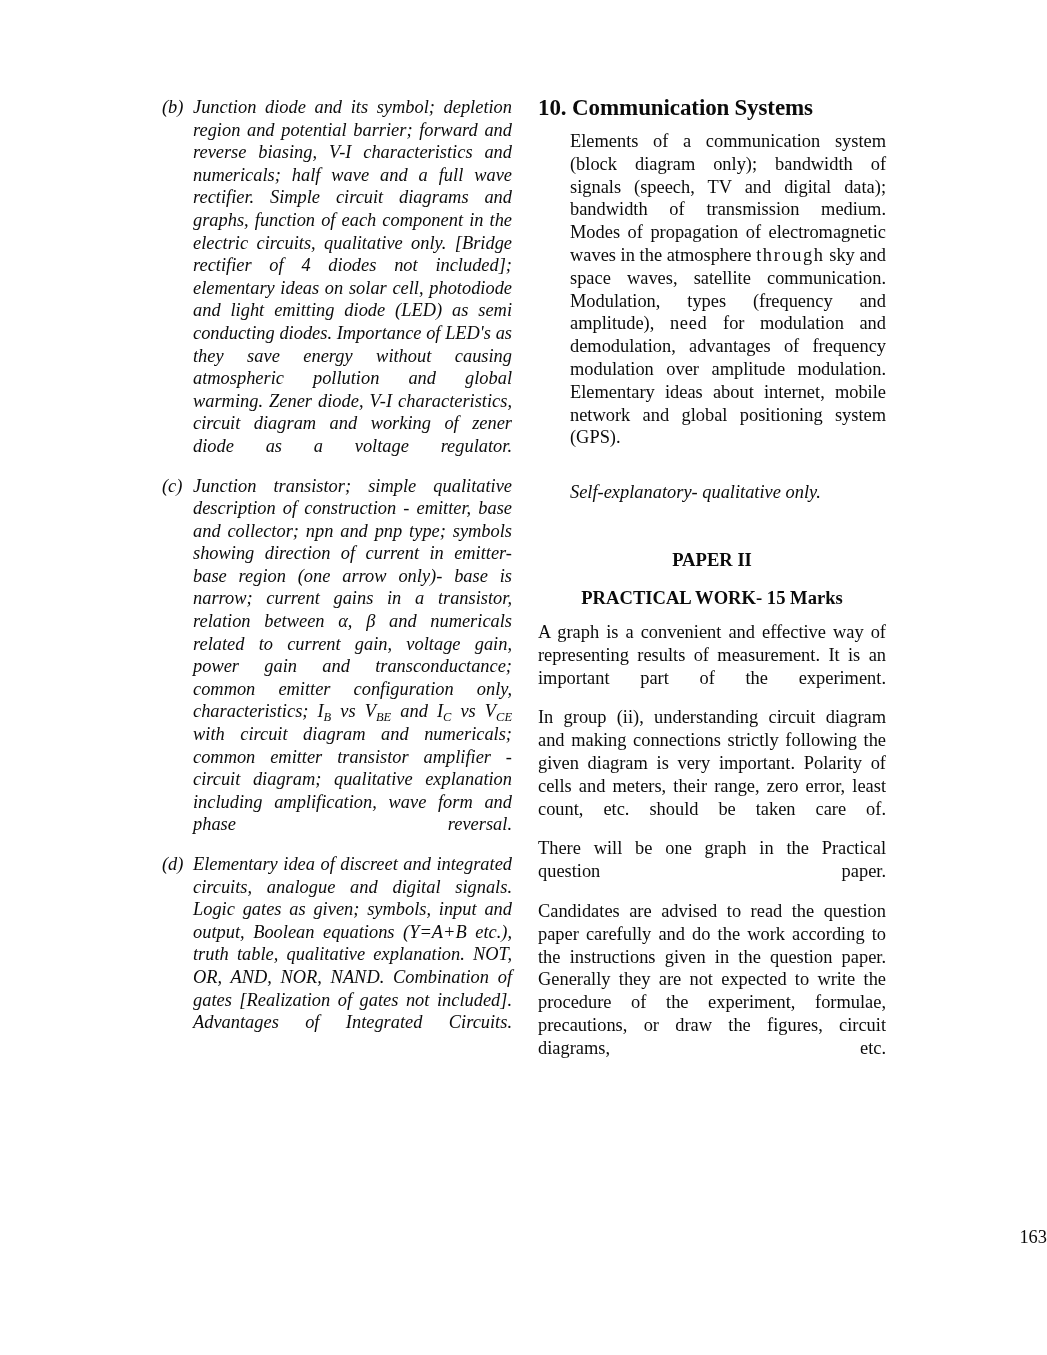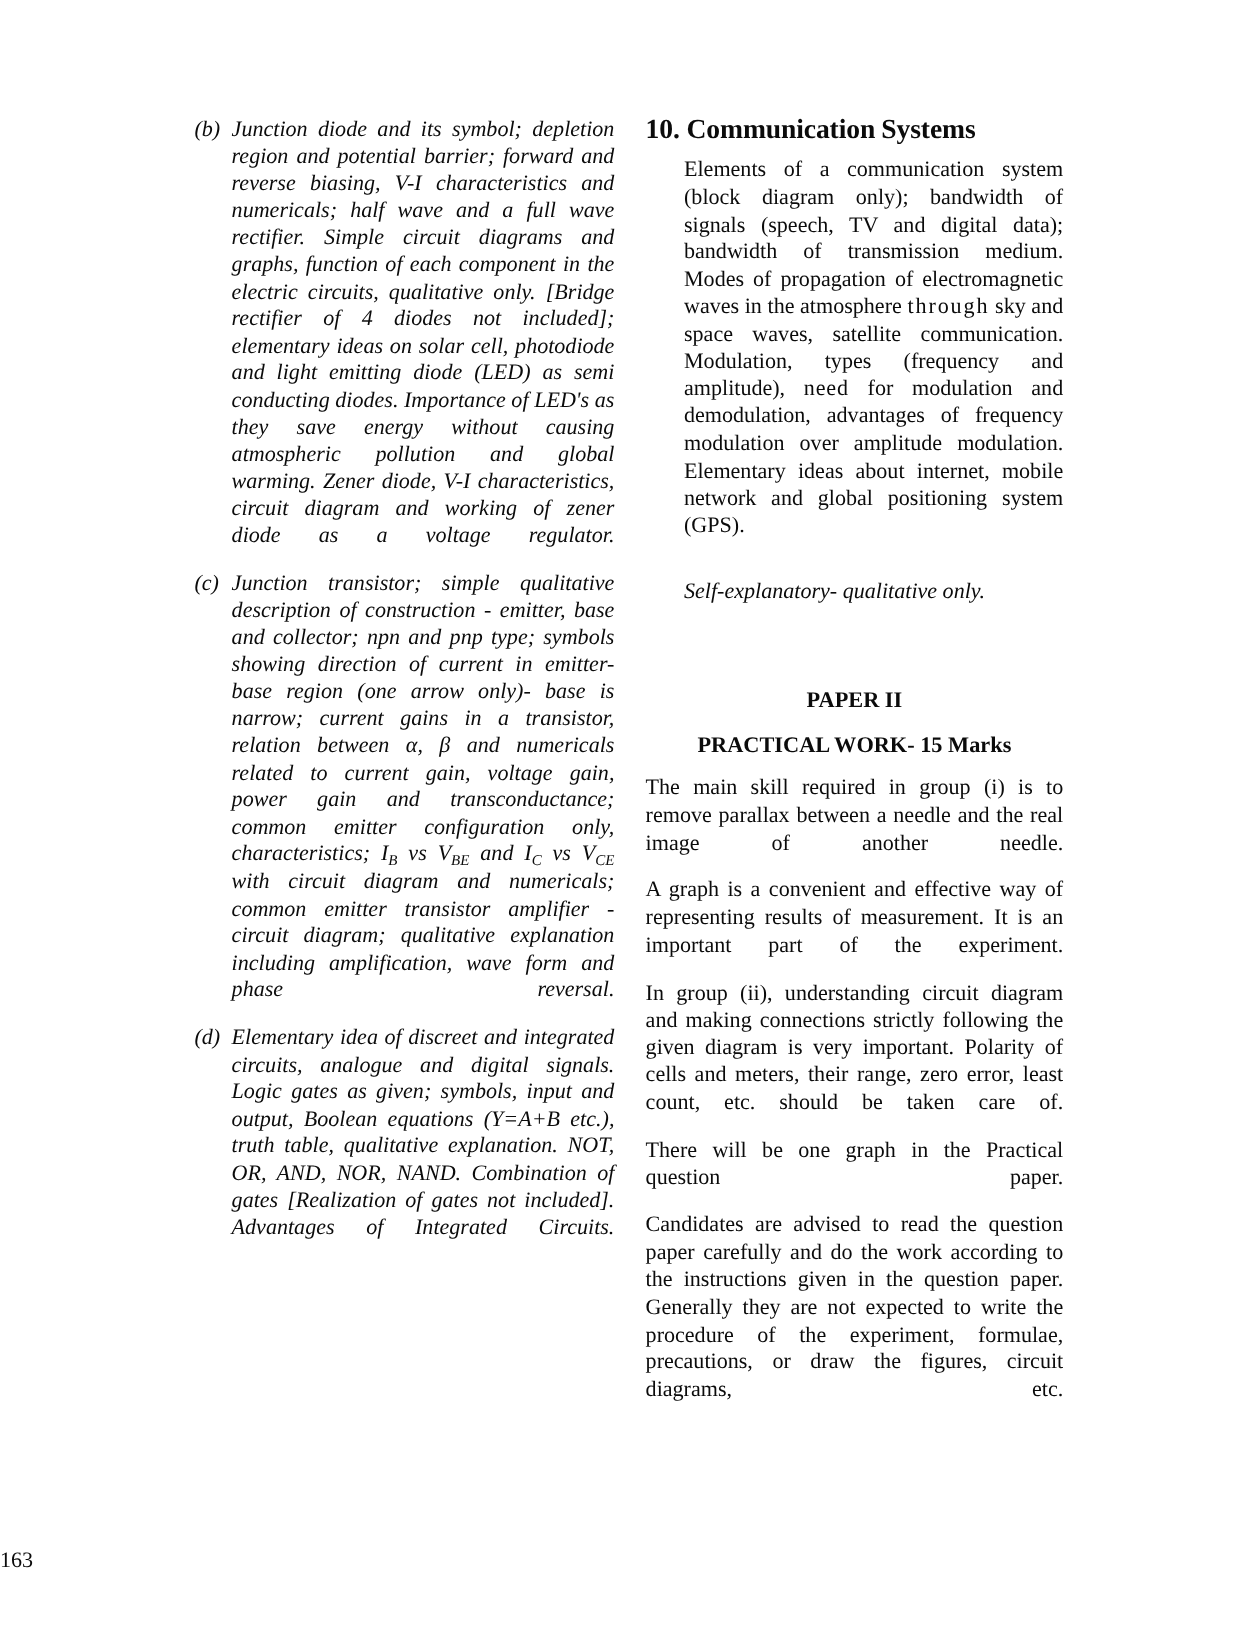--- a/index.html
+++ b/index.html
@@ -96,21 +96,21 @@
     margin: 32px 0 0 0;
   }
 
   .center-heading {
     text-align: center;
     font-weight: bold;
     font-size: 18.6px;
     line-height: 23px;
     margin: 0;
   }
-  .paper-title { margin-top: 68px; }
+  .paper-title { margin-top: 44px; }
   .practical-title { margin-top: 15px; margin-bottom: 12px; }
 
   .par-block {
     font-size: 18.4px;
     line-height: 22.8px;
     text-align: justify;
     margin: 0 0 17px 0;
   }
 
   
@@ -122,22 +122,22 @@
     font-size: 0.68em;
     line-height: 0;
     vertical-align: -0.28em;
   }
 
   
   .page-number {
     position: absolute;
     left: 0;
     right: 0;
-    top: 1289px;
-    text-align: left;
+    top: 1226px;
+    text-align: right;
     font-size: 18.4px;
     line-height: 22px;
   }
 </style>
 </head>
 <body>
 
 <div class="page">
 
   <div class="columns">
@@ -169,21 +169,20 @@
         <p class="body-par just-all"><span>Elements of a communication system (block diagram only); bandwidth of signals (speech, TV and digital data); bandwidth of transmission medium. Modes of propagation of electromagnetic waves in the atmosphere</span> <span class="spread">through</span><span> sky and space waves, satellite communication.  Modulation, types (frequency and amplitude), </span><span class="spread-sm">need</span><span> for modulation and demodulation, advantages of frequency modulation over amplitude modulation. Elementary ideas about internet, mobile network and global positioning system (GPS).</span></p>
 
         <p class="ital-note">Self-explanatory- qualitative only.</p>
       </div>
 
       <h2 class="center-heading paper-title">PAPER II</h2>
 
       <h3 class="center-heading practical-title">PRACTICAL WORK- 15 Marks</h3>
 
 
-      <p class="par-block just-all">The main skill required in group (i) is to remove parallax between a needle and the real image of another needle.</p>
 
       <p class="par-block just-all">A graph is a convenient and effective way of representing results of measurement. It is an important part of the experiment.</p>
 
       <p class="par-block just-all">In group (ii), understanding circuit diagram and making connections strictly following the given diagram is very important.  Polarity of cells and meters, their range, zero error, least count, etc. should be taken care of.</p>
 
       <p class="par-block just-all">There will be one graph in the Practical question paper.</p>
 
       <p class="par-block just-all">Candidates are advised to read the question paper carefully and do the work according to the instructions given in the question paper. Generally they are not expected to write the procedure of the experiment, formulae, precautions, or draw the figures, circuit diagrams, etc.</p>
 
     </div>

